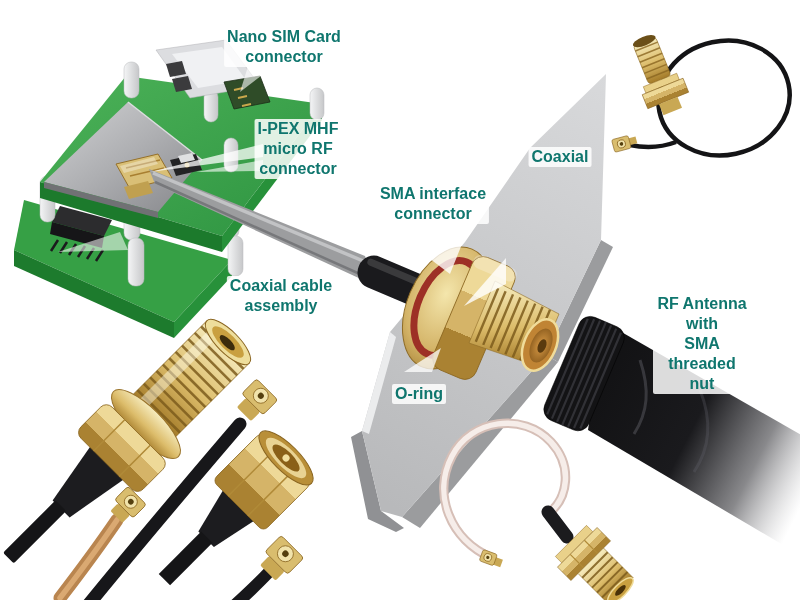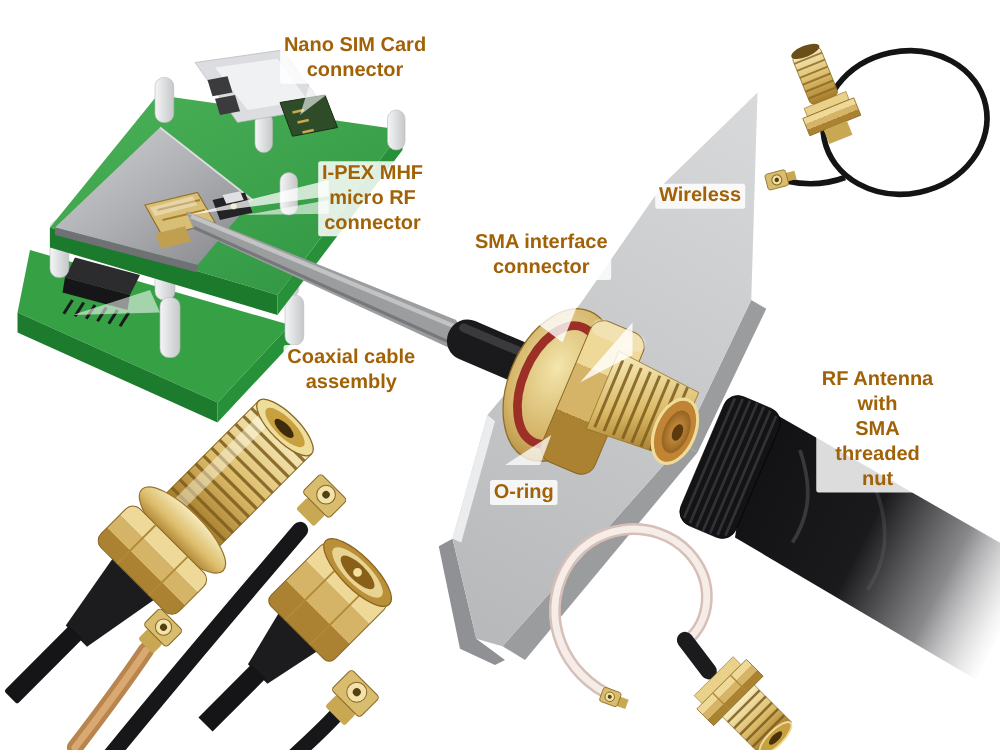--- a/index.html
+++ b/index.html
@@ -1,21 +1,21 @@
 <!DOCTYPE html>
 <html><head>
 <meta charset="utf-8">
 <style>
   html,body{margin:0;padding:0;background:#ffffff;}
   .stage{position:relative;width:800px;height:600px;background:#ffffff;overflow:hidden;
          font-family:"Liberation Sans", sans-serif;}
   .stage svg{position:absolute;left:0;top:0;}
   .label{position:absolute;transform:translateX(-50%);
          font:700 16px/20px "Liberation Sans", sans-serif;
-         color:#a16207;text-align:center;white-space:pre-line;
+         color:#0f766e;text-align:center;white-space:pre-line;
          background:rgba(255,255,255,0.85);padding:0 3px;border-radius:2px;}
 </style>
 </head>
 <body>
 
 <div class="stage">
 <svg width="800" height="600" viewBox="0 0 800 600">
   <defs>
     <linearGradient id="pcbTop" x1="0" y1="0" x2="1" y2="1">
       <stop offset="0" stop-color="#4cb258"></stop>
@@ -256,24 +256,24 @@
     <polygon points="250,60 282,60 240,92" fill="#ffffff" opacity="0.6"></polygon>
     <polygon points="58,252 128,250 120,232" fill="#ffffff" opacity="0.55"></polygon>
     <polygon points="413,246 462,244 450,274" fill="#ffffff" opacity="0.8"></polygon>
     <polygon points="506,258 506,284 464,306" fill="#ffffff" opacity="0.8"></polygon>
     <polygon points="404,372 432,372 441,348" fill="#ffffff" opacity="0.75"></polygon>
   </g>
 </svg>
 
 <div class="label" style="left:284px;top:27px">Nano SIM Card
 connector</div>
-<div class="label" style="left:298px;top:129px">I-PEX MHF
+<div class="label" style="left:298px;top:119px">I-PEX MHF
 micro RF
 connector</div>
-<div class="label" style="left:560px;top:147px">Wireless</div>
+<div class="label" style="left:560px;top:147px">Coaxial</div>
 <div class="label" style="left:433px;top:184px">SMA interface
 connector</div>
 <div class="label" style="left:702px;top:294px">RF Antenna with
 SMA threaded nut</div>
 <div class="label" style="left:281px;top:276px">Coaxial cable
 assembly</div>
 <div class="label" style="left:419px;top:384px">O-ring</div>
 </div>
 
 </body></html>

